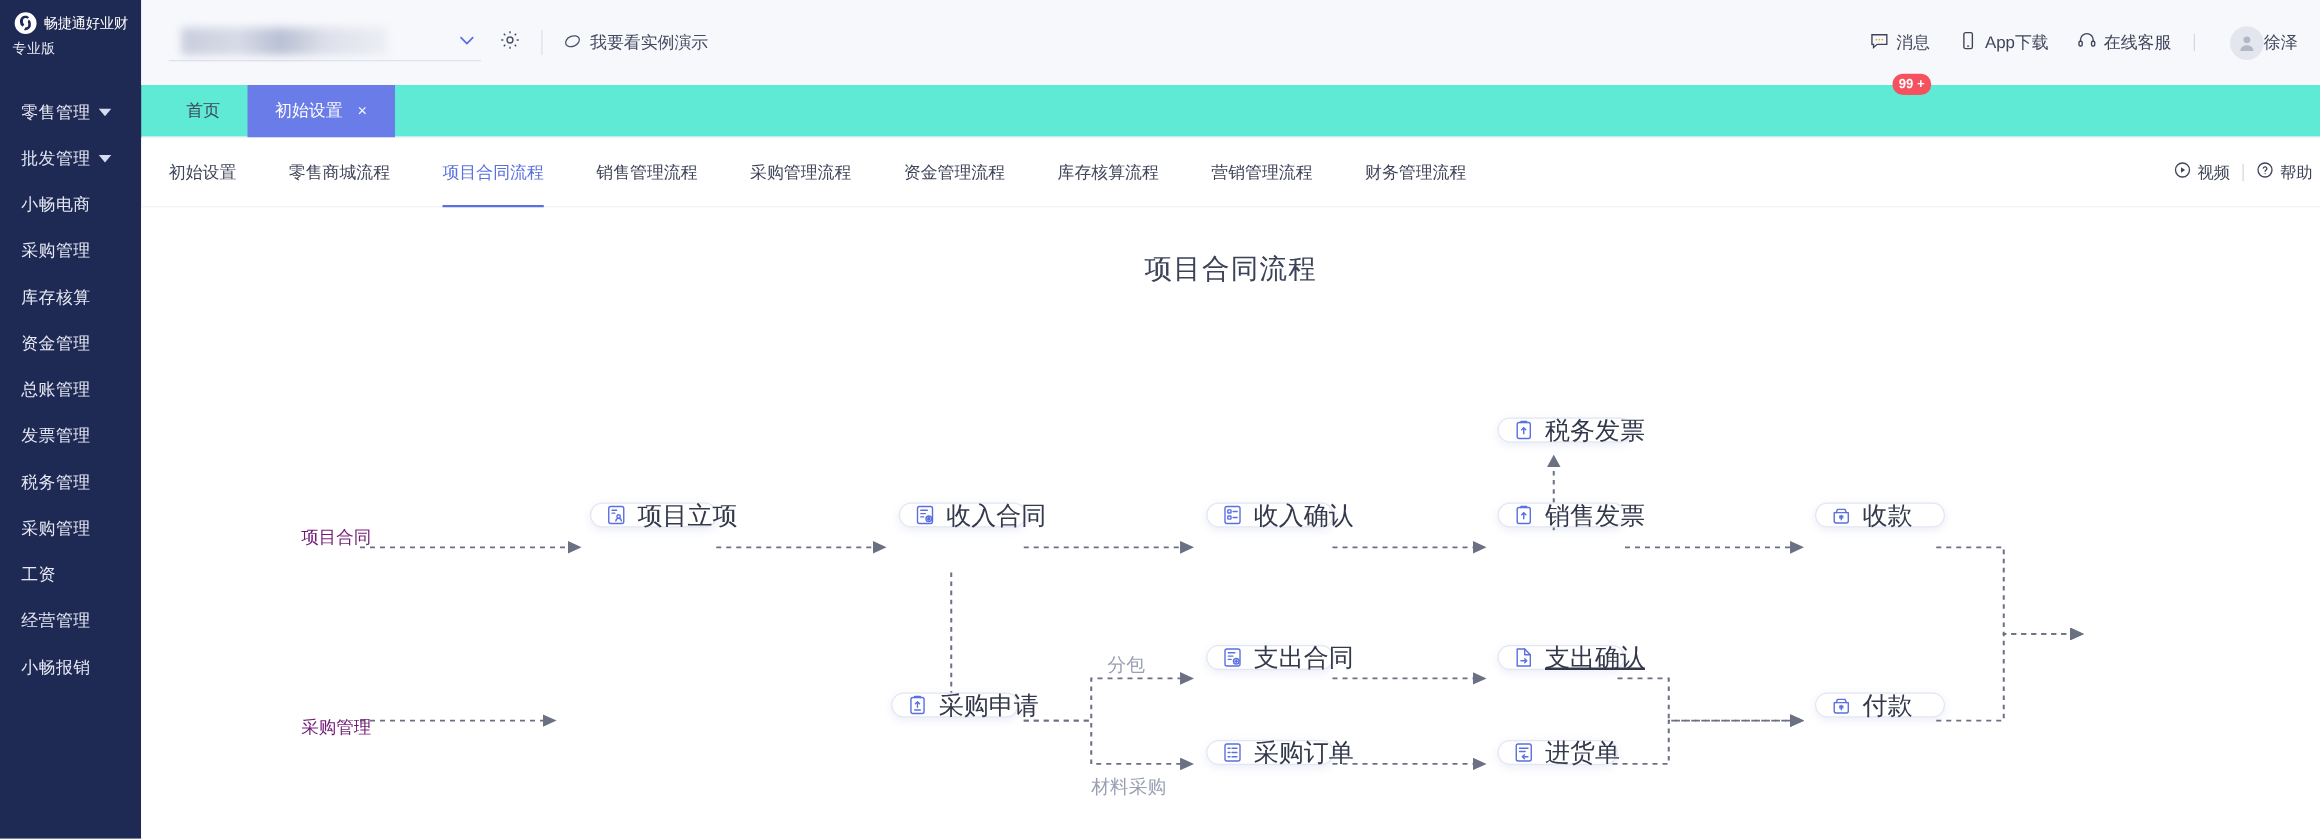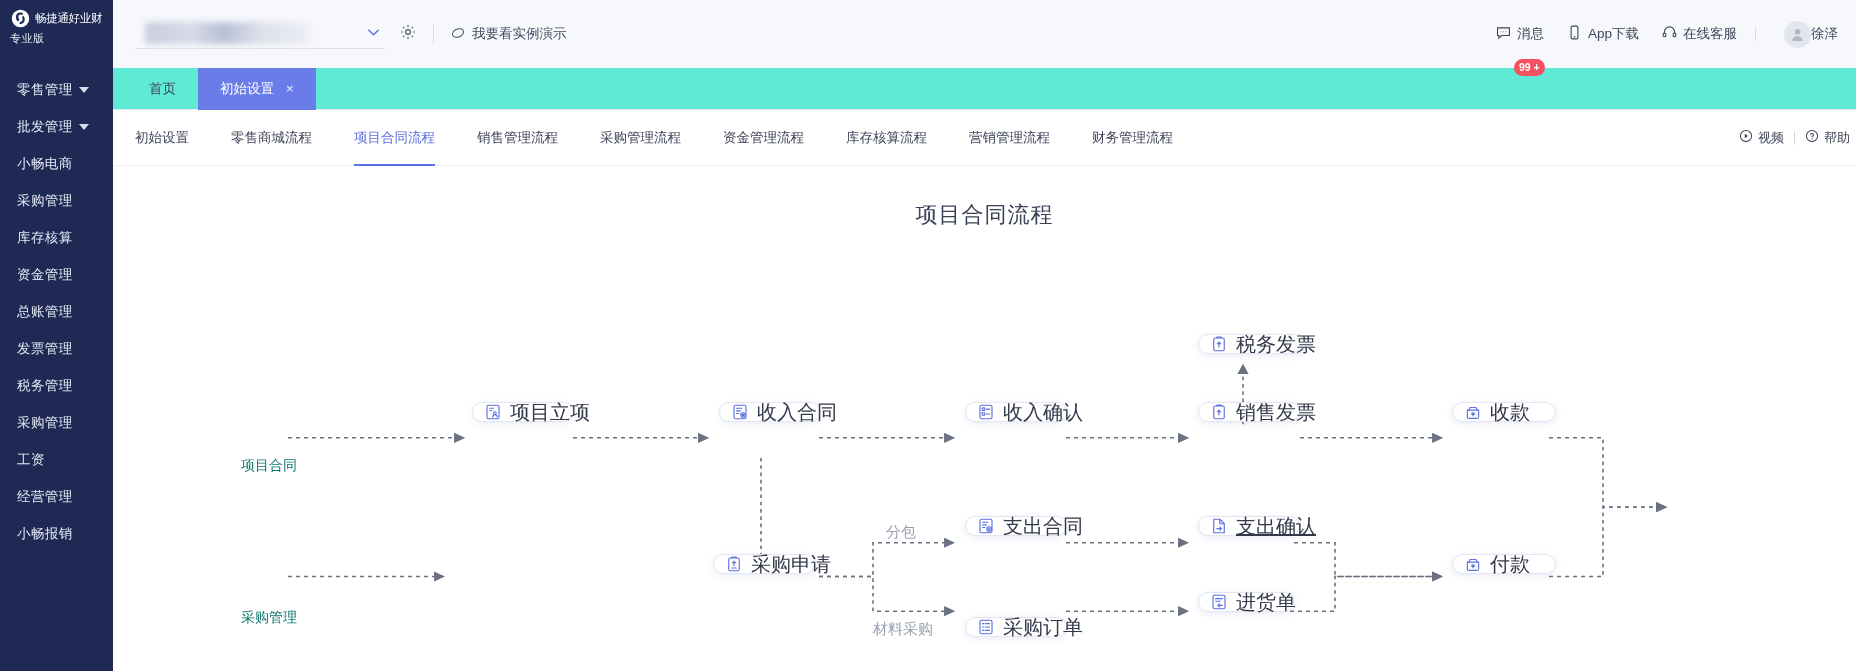--- a/index.html
+++ b/index.html
@@ -224,23 +224,22 @@
     gap: 8px;
     font-size: 20px;
     color: #33384a;
     white-space: nowrap;
     cursor: pointer;
   }
   .node .nicon { width: 18px; height: 18px; flex: 0 0 18px; }
   .rowlabel {
     position: absolute;
     font-size: 14px;
-    color: #0f766e;
-    white-space: nowrap;
-    margin-top: 36px;
+    color: #701a75;
+    white-space: nowrap;
   }
   .edgelabel {
     position: absolute;
     font-size: 15px;
     color: #9aa0b2;
     white-space: nowrap;
   }
   svg.edges { position: absolute; left:0; top:0; width:100%; height:100%; pointer-events:none; }
 </style>
 </head>
@@ -550,21 +549,21 @@
             </div>
             <div class="node" style="left: 600px; top: 388px; width: 102px;">
               <span class="nicon"><svg viewBox="0 0 24 24" width="18" height="18" fill="none" stroke="#5a6fe0" stroke-width="1.5" stroke-linecap="round" stroke-linejoin="round">
                   <rect x="5" y="4" width="14" height="17" rx="2"></rect>
                   <path d="M9 4V2.8h6V4"></path>
                   <path d="M12 8.4v6M9.8 10.6 12 8.4l2.2 2.2"></path>
                   <path d="M9 17.4h6"></path>
                 </svg></span>
               <span>采购申请</span>
             </div>
-            <div class="node" style="left: 852px; top: 451px; width: 102px; text-align: center;">
+            <div class="node" style="left: 852px; top: 426px; width: 102px; text-align: center;">
               <span class="nicon"><svg viewBox="0 0 24 24" width="18" height="18" fill="none" stroke="#5a6fe0" stroke-width="1.5" stroke-linecap="round" stroke-linejoin="round">
                   <rect x="4" y="3" width="16" height="18" rx="2"></rect>
                   <path d="M7.3 7.5h2M11.5 7.5h5.2M7.3 12h2M11.5 12h5.2M7.3 16.5h2M11.5 16.5h5.2"></path>
                 </svg></span>
               <span>采购订单</span>
             </div>
             <div class="node" style="left: 1085px; top: 426px; width: 96px;">
               <span class="nicon"><svg viewBox="0 0 24 24" width="18" height="18" fill="none" stroke="#5a6fe0" stroke-width="1.5" stroke-linecap="round" stroke-linejoin="round">
                   <rect x="4" y="3" width="16" height="18" rx="2"></rect>
                   <path d="M7.5 7.5h9M7.5 11h6"></path>

